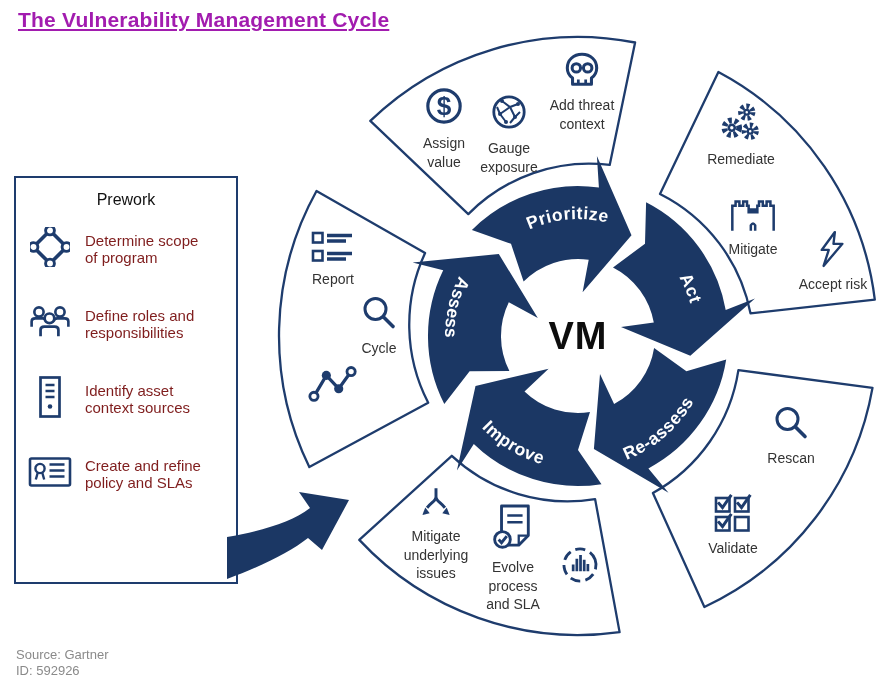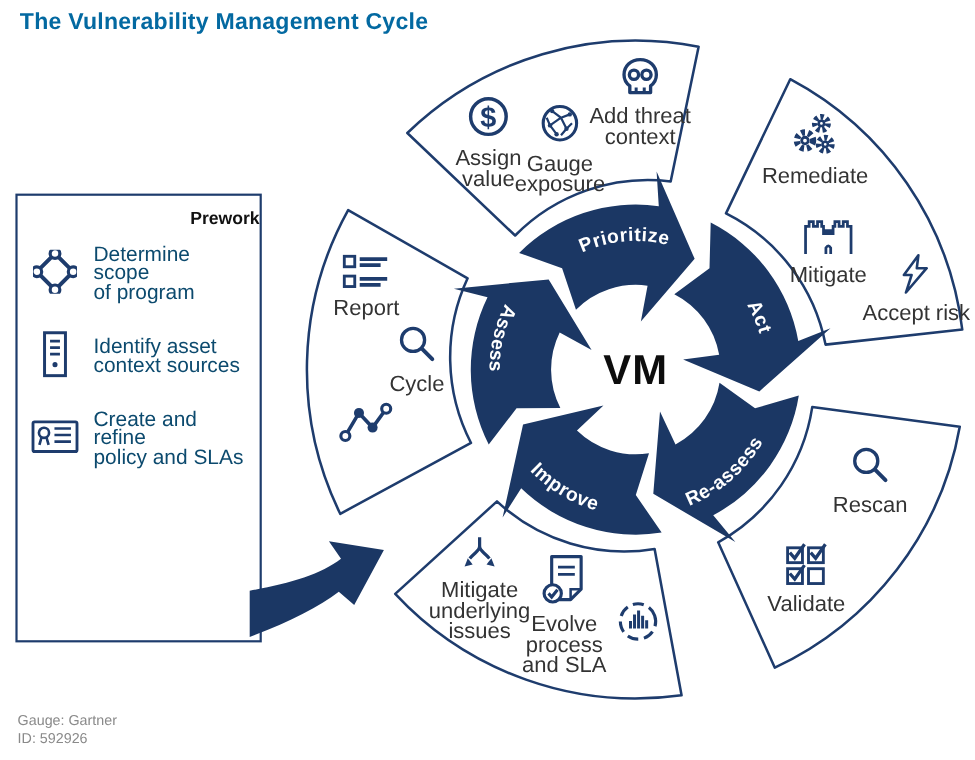--- a/index.html
+++ b/index.html
@@ -1,27 +1,27 @@
 <!DOCTYPE html>
 <html><head>
 <meta charset="utf-8">
 <style>
   html,body{margin:0;padding:0;background:#fff;}
   body{width:886px;height:691px;overflow:hidden;font-family:"Liberation Sans",sans-serif;}
   .canvas{position:relative;width:886px;height:691px;background:#fff;}
-  .page-title{position:absolute;left:18px;top:8px;font-size:21px;font-weight:bold;color:#0369a1;letter-spacing:.2px;margin:0;}
+  .page-title{position:absolute;left:18px;top:8px;font-size:21px;font-weight:bold;color:#a21caf;letter-spacing:.2px;margin:0;text-decoration:underline;}
   .prework{position:absolute;left:14px;top:176px;width:224px;height:408px;border:2.4px solid #1e3c6d;background:#fff;box-sizing:border-box;z-index:2;}
-  .pw-title{text-align:right;font-weight:bold;font-size:16px;color:#111;margin-top:13px;}
+  .pw-title{text-align:center;font-weight:normal;font-size:16px;color:#111;margin-top:13px;}
   .pw-items{margin-top:19px;display:flex;flex-direction:column;gap:33px;padding:0 8px 0 10px;}
   .pw-row{display:flex;align-items:center;gap:11px;height:42px;}
   .pw-ic{flex:0 0 48px;display:flex;justify-content:center;align-items:center;}
-  .pw-label{font-size:19px;line-height:17.5px;color:#0c4a6e;white-space:pre-line;}
+  .pw-label{font-size:15px;line-height:17.5px;color:#7f1d1d;white-space:pre-line;}
   .overlay{position:absolute;left:0;top:0;z-index:5;}
   .cycle-item{position:absolute;width:132px;margin-left:-66px;text-align:center;z-index:6;}
-  .ci-label{font-size:20px;line-height:18.5px;color:#333;white-space:pre-line;margin-top:3px;}
+  .ci-label{font-size:14px;line-height:18.5px;color:#333;white-space:pre-line;margin-top:3px;}
   .ring-label{fill:#fff;font-weight:bold;font-size:17.5px;letter-spacing:.5px;}
   .vm-label{font-size:38px;font-weight:bold;fill:#0d0d0d;letter-spacing:1px;}
   .source{position:absolute;left:16px;top:647px;font-size:13px;color:#8a8a8a;line-height:16px;z-index:2;}
 </style>
 </head>
 <body>
 
 <div class="canvas">
   <h1 class="page-title">The Vulnerability Management Cycle</h1>
 
@@ -35,20 +35,35 @@
                 <g fill="#fff" stroke="#1e3c6d" stroke-width="2.9">
                   <circle cx="20" cy="3.5" r="4.4"></circle>
                   <circle cx="36.5" cy="20" r="4.4"></circle>
                   <circle cx="20" cy="36.5" r="4.4"></circle>
                   <circle cx="3.5" cy="20" r="4.4"></circle>
                 </g>
               </svg></span>
           </div>
       <div class="pw-label">Determine scope
 of program</div>
+    </div>
+        <div class="pw-row">
+      <div class="pw-ic">
+            <span class="ci-icon"><svg width="42" height="34" viewBox="0 0 40 32">
+                <g fill="#fff" stroke="#1e3c6d" stroke-width="2.5">
+                  <circle cx="9.5" cy="6.5" r="4.4"></circle>
+                  <circle cx="29.5" cy="6.5" r="4.4"></circle>
+                </g>
+                <path d="M2.5 20.5 V15.5 Q2.5 12.5 6 12.5 H13 Q16.5 12.5 16.5 15.5 M23.5 15.5 Q23.5 12.5 27 12.5 H34 Q37.5 12.5 37.5 15.5 V20.5" fill="none" stroke="#1e3c6d" stroke-width="2.5"></path>
+                <circle cx="19.5" cy="12.5" r="4.6" fill="#fff" stroke="#1e3c6d" stroke-width="2.6"></circle>
+                <path d="M11 29.5 V23.5 Q11 20.5 14.5 20.5 H24.5 Q28 20.5 28 23.5 V29.5" fill="#fff" stroke="#1e3c6d" stroke-width="2.6"></path>
+              </svg></span>
+          </div>
+      <div class="pw-label">Define roles and
+responsibilities</div>
     </div>
         <div class="pw-row">
       <div class="pw-ic">
             <span class="ci-icon"><svg width="28" height="44" viewBox="0 0 28 44">
                 <rect x="4.5" y="2.5" width="19" height="39" fill="none" stroke="#1e3c6d" stroke-width="2.7"></rect>
                 <path d="M9.5 10 H18.5 M9.5 16 H18.5 M9.5 22 H18.5" stroke="#1e3c6d" stroke-width="2.5"></path>
                 <circle cx="14" cy="31.5" r="2.3" fill="#1e3c6d"></circle>
               </svg></span>
           </div>
       <div class="pw-label">Identify asset
@@ -229,16 +244,16 @@
             <path d="M6 35 L19 13 L32 27 L45 9" fill="none" stroke="#1e3c6d" stroke-width="3.4"></path>
             <circle cx="6" cy="35" r="4.3" fill="#fff" stroke="#1e3c6d" stroke-width="3"></circle>
             <circle cx="19" cy="13" r="4.8" fill="#1e3c6d"></circle>
             <circle cx="32" cy="27" r="4.8" fill="#1e3c6d"></circle>
             <circle cx="45" cy="9" r="4.3" fill="#fff" stroke="#1e3c6d" stroke-width="3"></circle>
           </svg></span>
       </div>
     </div>
 
   <div class="source">
-    <div>Gauge: Gartner</div>
+    <div>Source: Gartner</div>
     <div>ID: 592926</div>
   </div>
 </div>
 
 </body></html>

